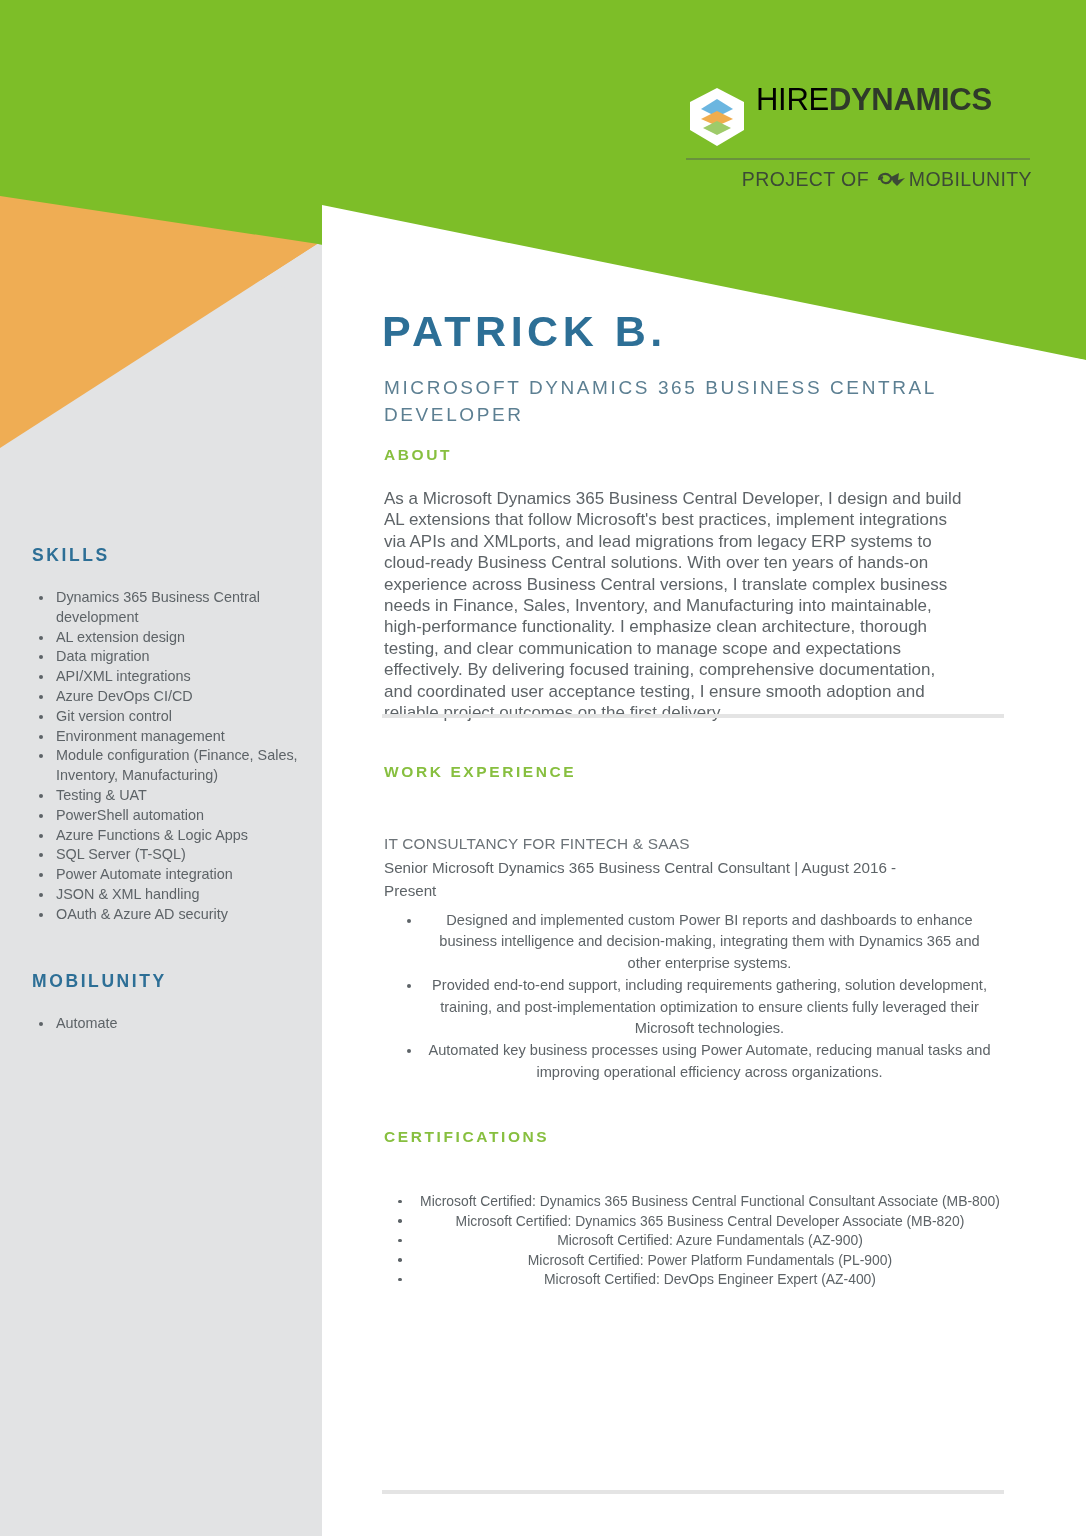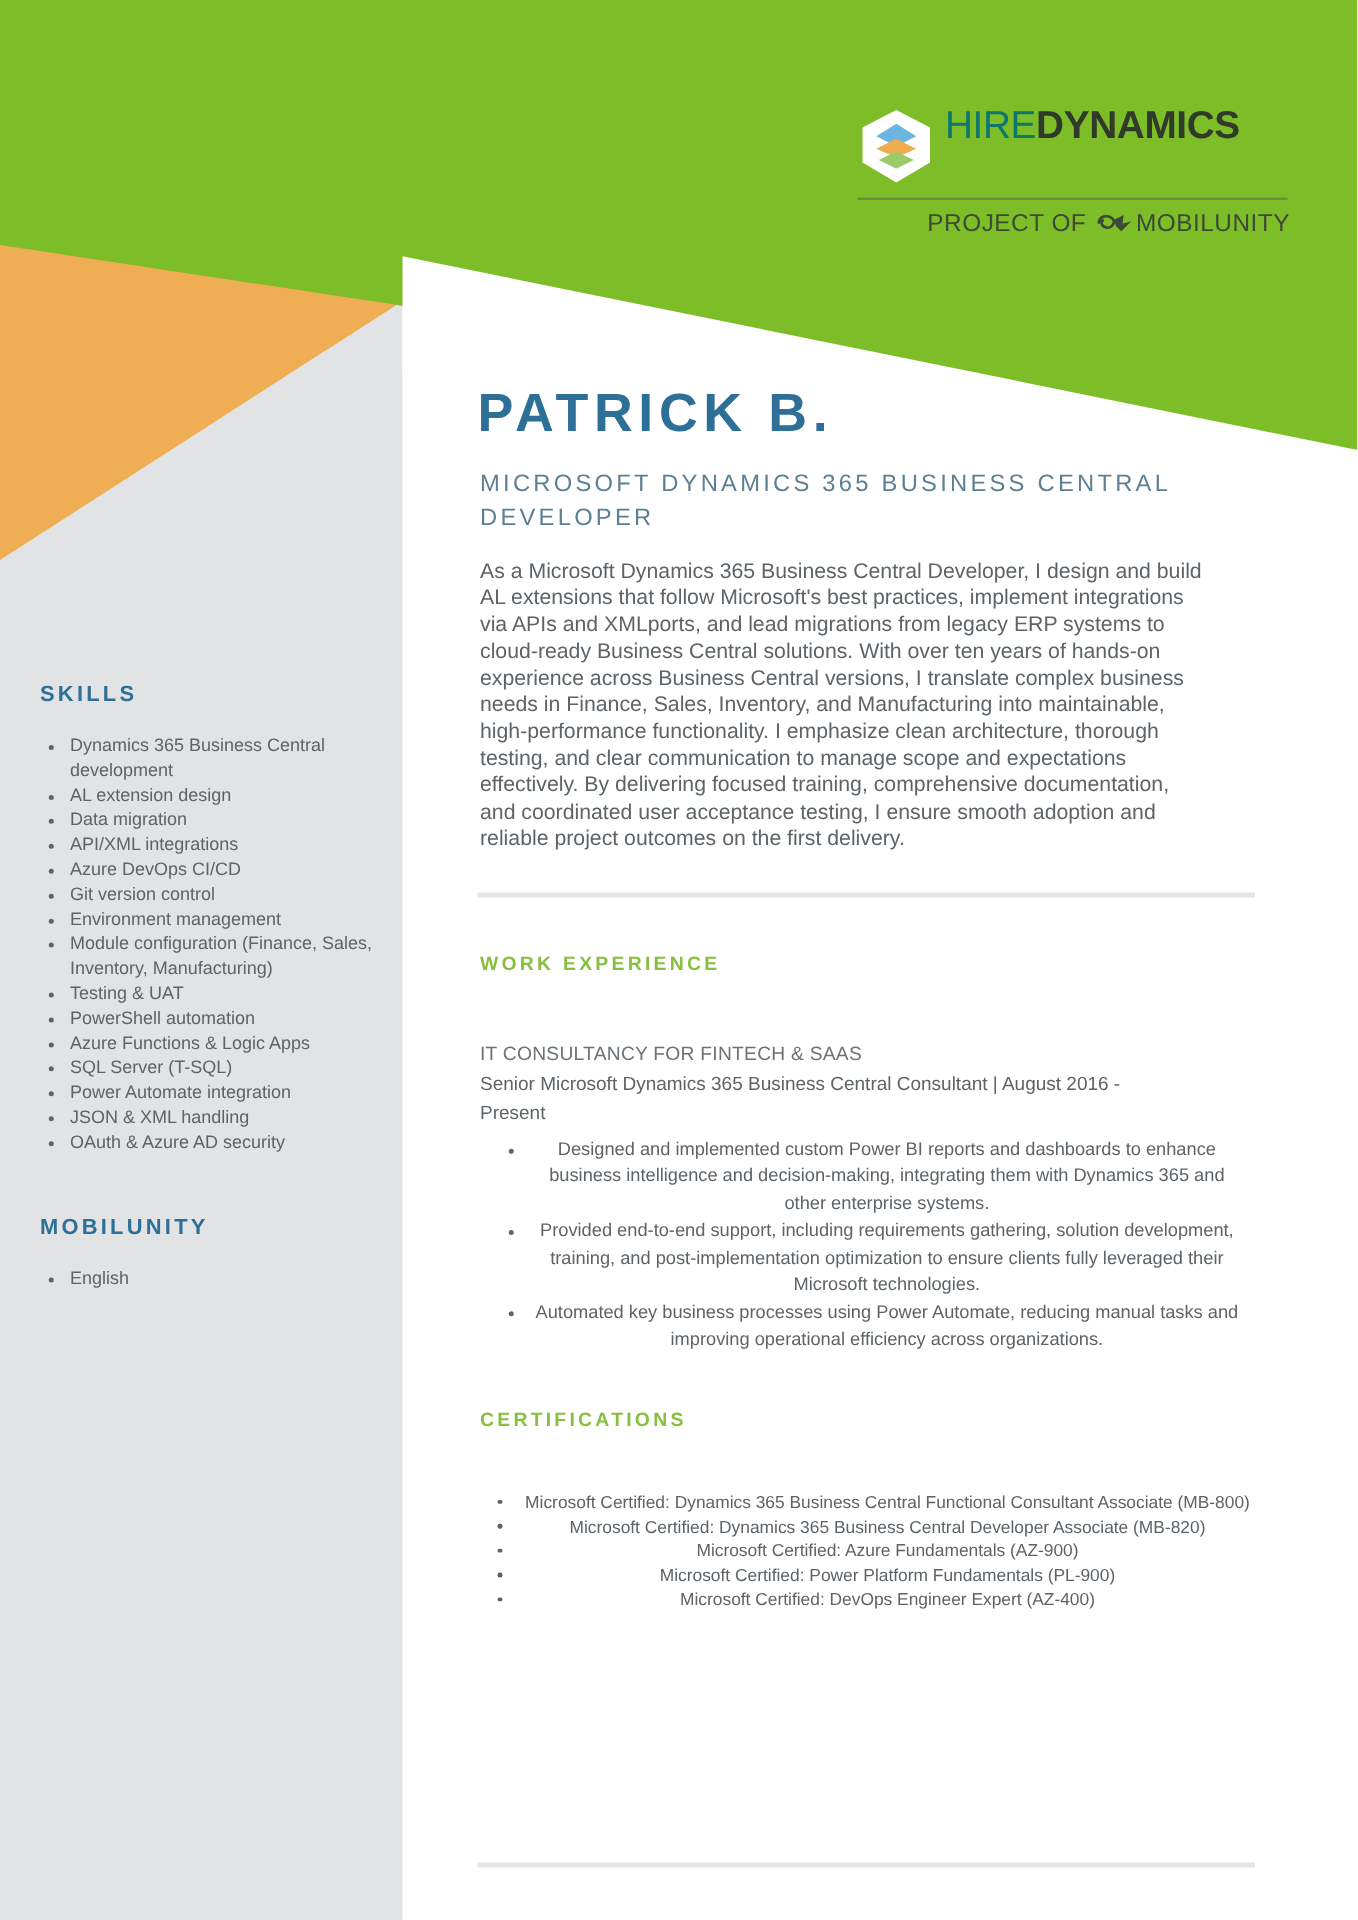--- a/index.html
+++ b/index.html
@@ -230,21 +230,21 @@
     top: 0px;
     width: 278px;
   }
   .logo-line1, .logo-line2 {
     margin: 0;
     font-size: 31px;
     letter-spacing: -0.3px;
     line-height: 35px;
     white-space: nowrap;
   }
-  .lw-light { color: #0f766e; font-weight: normal; }
+  .lw-light { color: #000000; font-weight: normal; }
   .lw-bold  { color: #2f3a2a; font-weight: bold; }
 
   .logo-rule {
     position: absolute;
     left: 0px;
     top: 76px;
     width: 344px;
     height: 2px;
     background: #5a6b4f;
     opacity: .55;
@@ -330,32 +330,33 @@
           <li>PowerShell automation</li>
           <li>Azure Functions &amp; Logic Apps</li>
           <li>SQL Server (T-SQL)</li>
           <li>Power Automate integration</li>
           <li>JSON &amp; XML handling</li>
           <li>OAuth &amp; Azure AD security</li>
         </ul>
 
       <h2 class="side-heading lang">MOBILUNITY</h2>
       <ul class="side-list" id="languages-list">
-          <li>English</li>
+          <li>Automate</li>
         </ul>
 
     </div>
   </div>
 
   <div class="main">
 
     <h1 class="name">PATRICK B.</h1>
     <h2 class="job-title">MICROSOFT DYNAMICS 365 BUSINESS CENTRAL DEVELOPER</h2>
 
     <div class="section sec-about">
+      <h3 class="sec-heading">ABOUT</h3>
       <p class="about-text">As a Microsoft Dynamics 365 Business Central Developer, I design and build AL extensions that follow Microsoft's best practices, implement integrations via APIs and XMLports, and lead migrations from legacy ERP systems to cloud-ready Business Central solutions. With over ten years of hands-on experience across Business Central versions, I translate complex business needs in Finance, Sales, Inventory, and Manufacturing into maintainable, high-performance functionality. I emphasize clean architecture, thorough testing, and clear communication to manage scope and expectations effectively. By delivering focused training, comprehensive documentation, and coordinated user acceptance testing, I ensure smooth adoption and reliable project outcomes on the first delivery.</p>
     </div>
 
     <div class="section sec-work">
       <h3 class="sec-heading">WORK EXPERIENCE</h3>
       <div style="height:28px"></div>
       <p class="job-company">IT CONSULTANCY FOR FINTECH &amp; SAAS</p>
       <p class="job-role">Senior Microsoft Dynamics 365 Business Central Consultant | August 2016 - Present</p>
       <ul class="main-list work-list" id="work-bullets">
           <li>Designed and implemented custom Power BI reports and dashboards to enhance business intelligence and decision-making, integrating them with Dynamics 365 and other enterprise systems.</li>

